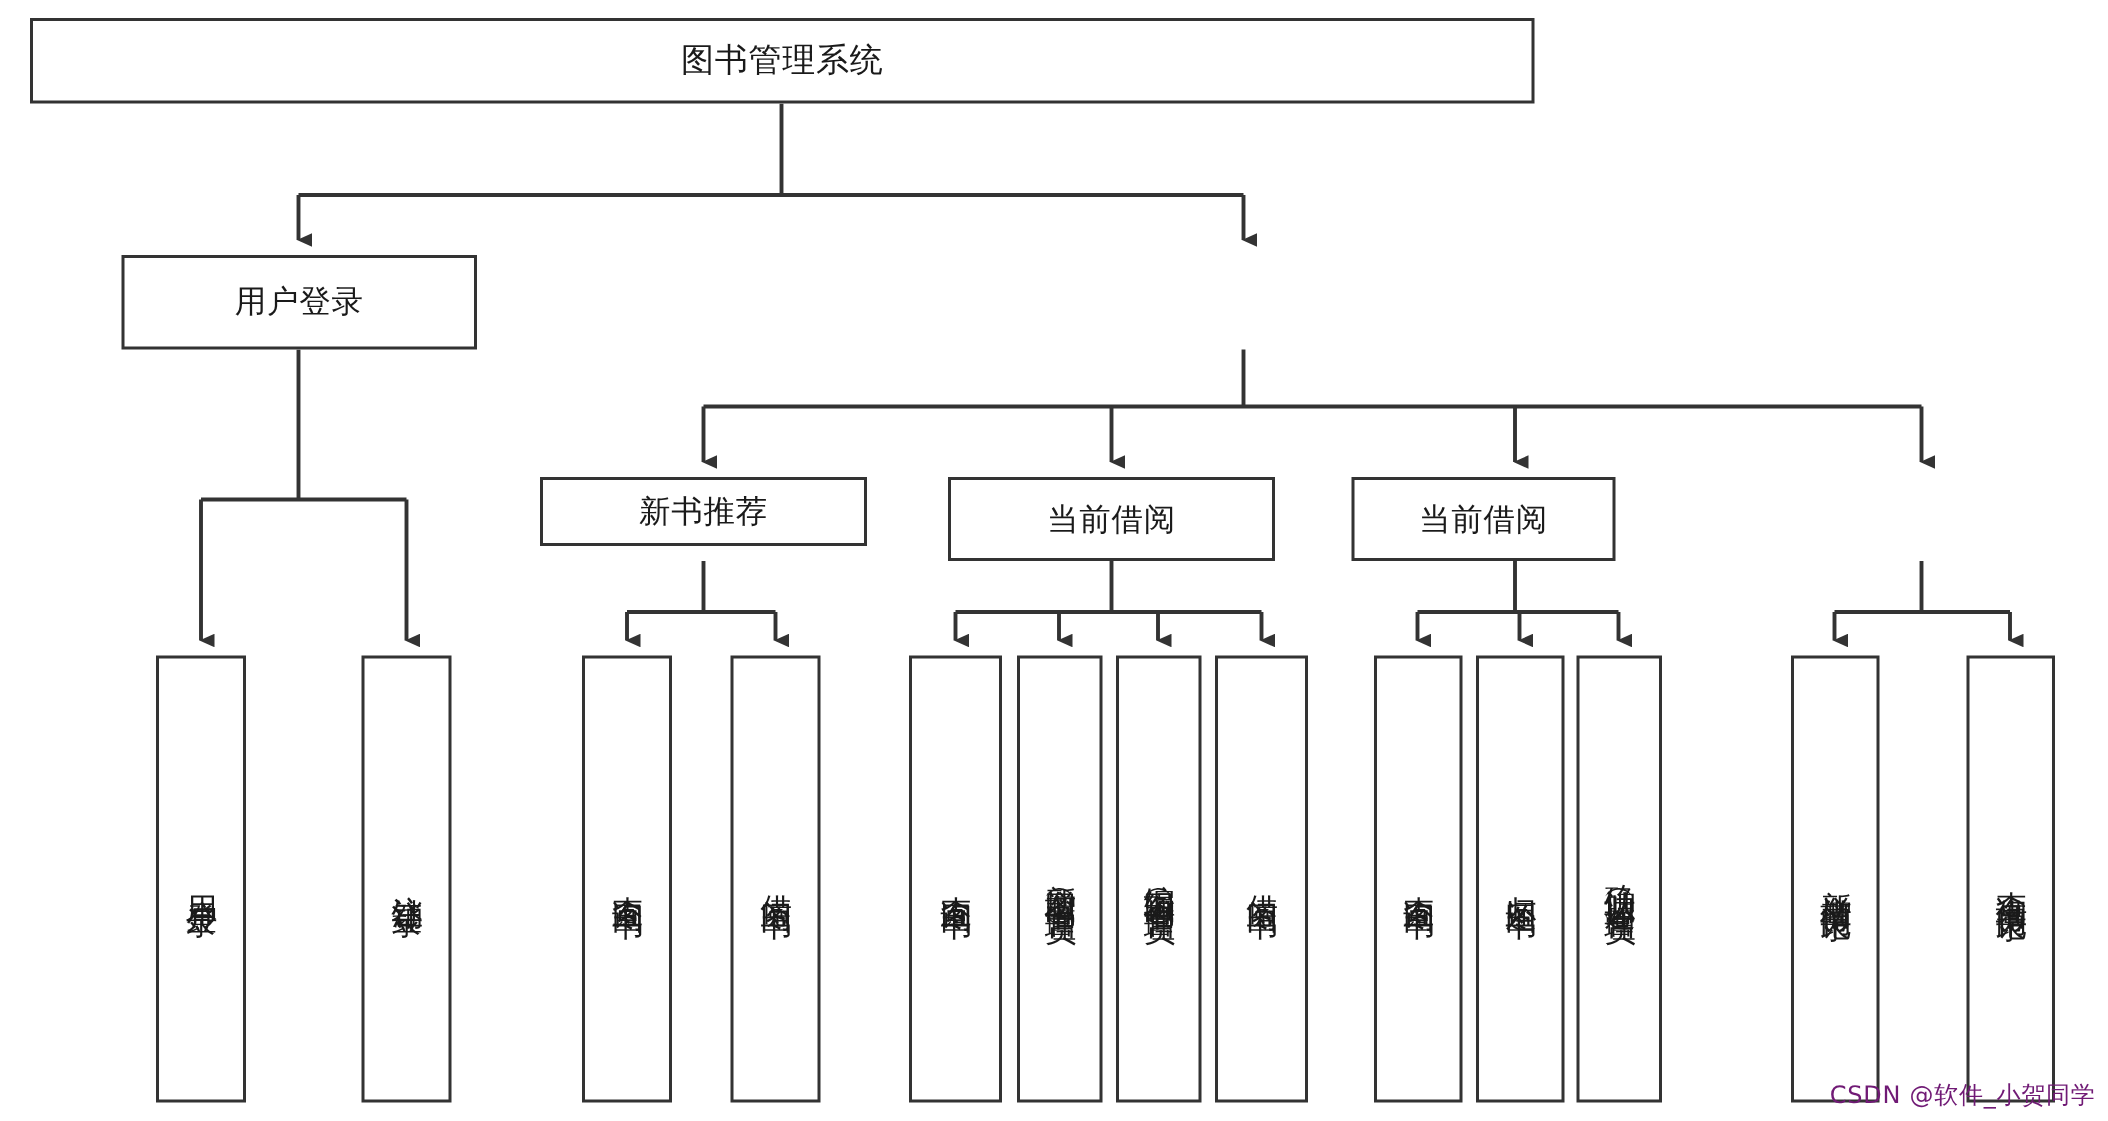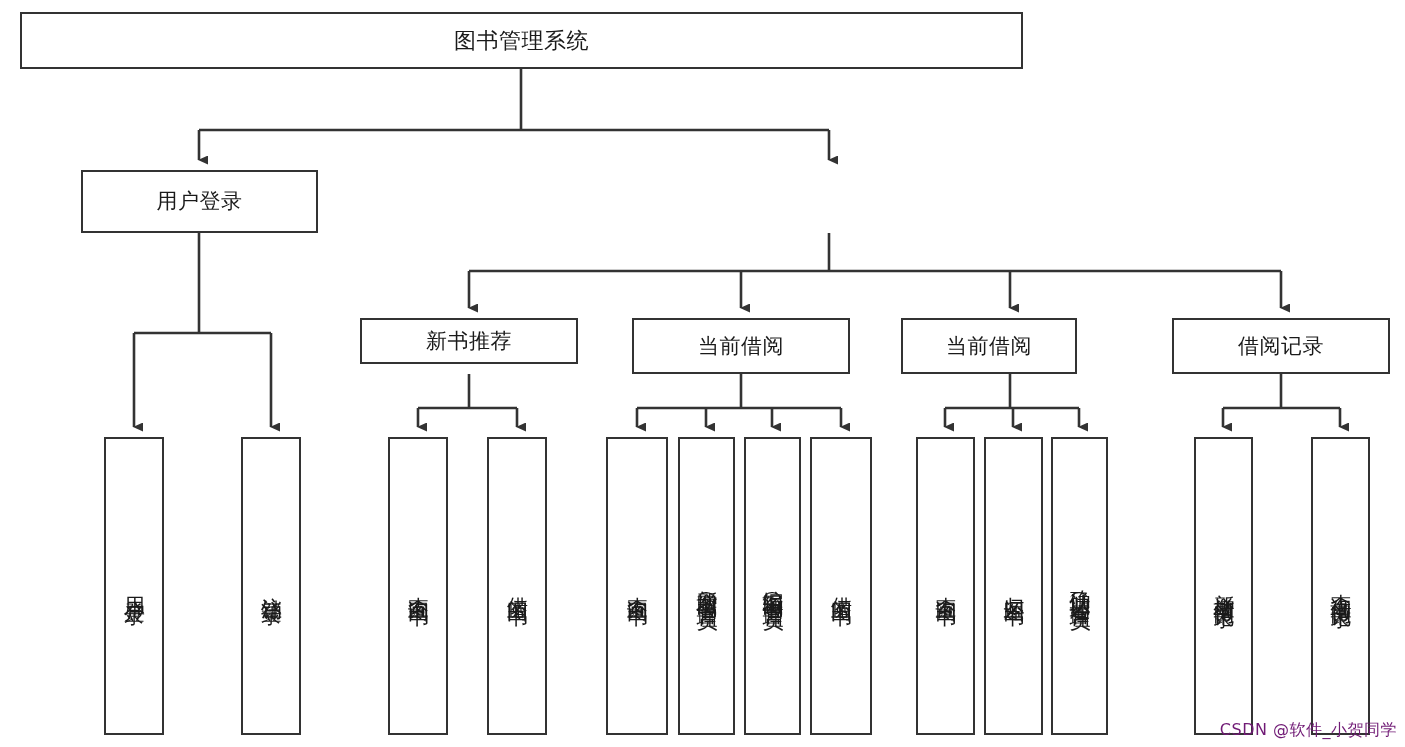--- a/index.html
+++ b/index.html
@@ -132,23 +132,20 @@
 
   <div class="node horizontal" style="left: 360px; top: 318px; width: 218px; height: 46px;">
     <span class="node-label">新书推荐</span>
   </div>
   <div class="node horizontal" style="left: 632px; top: 318px; width: 218px; height: 56px;">
     <span class="node-label">当前借阅</span>
   </div>
   <div class="node horizontal" style="left: 901px; top: 318px; width: 176px; height: 56px;">
     <span class="node-label">当前借阅</span>
   </div>
-  <div class="node horizontal" style="left: 1172px; top: 318px; width: 218px; height: 56px;">
-    <span class="node-label">借阅记录</span>
-  </div>
 
   <div class="node vertical" style="left: 104px; top: 437px; width: 60px; height: 298px;">
     <span class="node-label">用户登录</span>
   </div>
   <div class="node vertical" style="left: 241px; top: 437px; width: 60px; height: 298px;">
     <span class="node-label">注销登录</span>
   </div>
   <div class="node vertical" style="left: 388px; top: 437px; width: 60px; height: 298px;">
     <span class="node-label">查询图书</span>
   </div>

